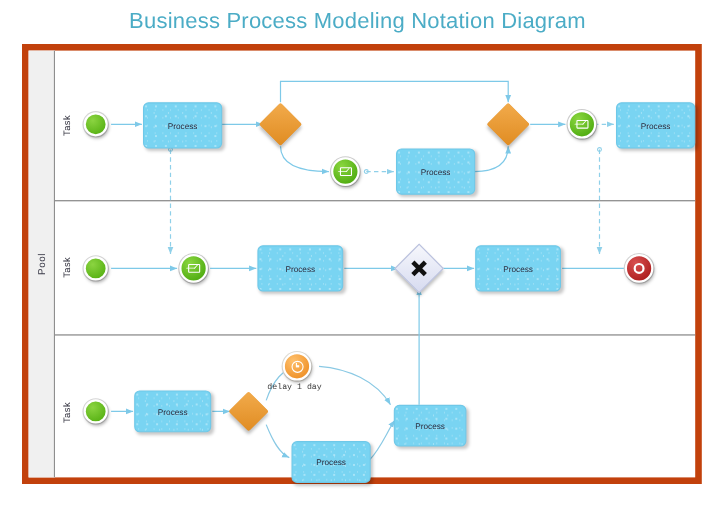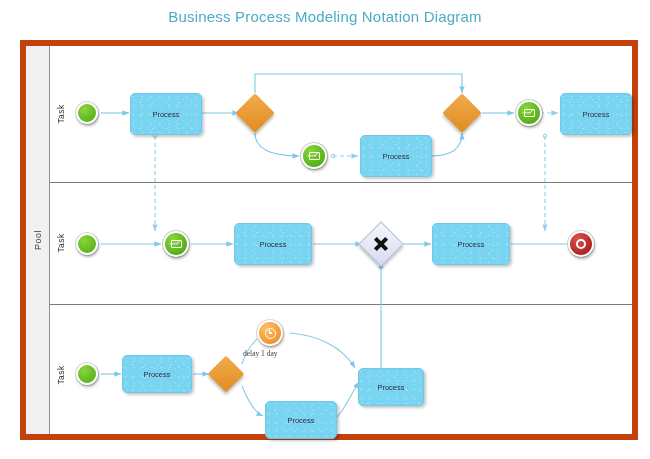--- a/index.html
+++ b/index.html
@@ -13,21 +13,21 @@
     font-family: "Liberation Sans", sans-serif;
     overflow: hidden;
     position: relative;
   }
   #page-title {
     position: absolute;
     left: 0;
     top: 8px;
     width: 650px;
     text-align: center;
-    font-size: 15px;
+    font-size: 20px;
     color: #4bacc6;
     letter-spacing: 0.2px;
     font-family: "Liberation Sans", sans-serif;
   }
   #canvas {
     position: absolute;
     left: 20px;
     top: 40px;
     width: 618px;
     height: 400px;
@@ -250,21 +250,21 @@
     width: 16px;
     height: 4px;
     background: #111111;
   }
 
   .edge-label {
     position: absolute;
     font-size: 7.5px;
     color: #3a3a3a;
     white-space: nowrap;
-    font-family: Liberation Serif, serif;
+    font-family: Liberation Mono, monospace;
   }
 
   svg.wires {
     position: absolute;
     left: 0;
     top: 0;
     width: 618px;
     height: 400px;
     pointer-events: none;
   }

